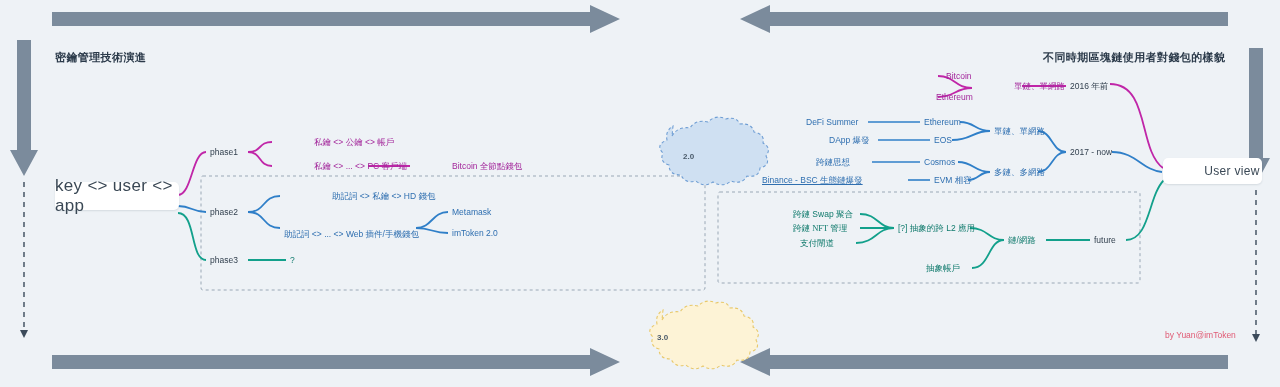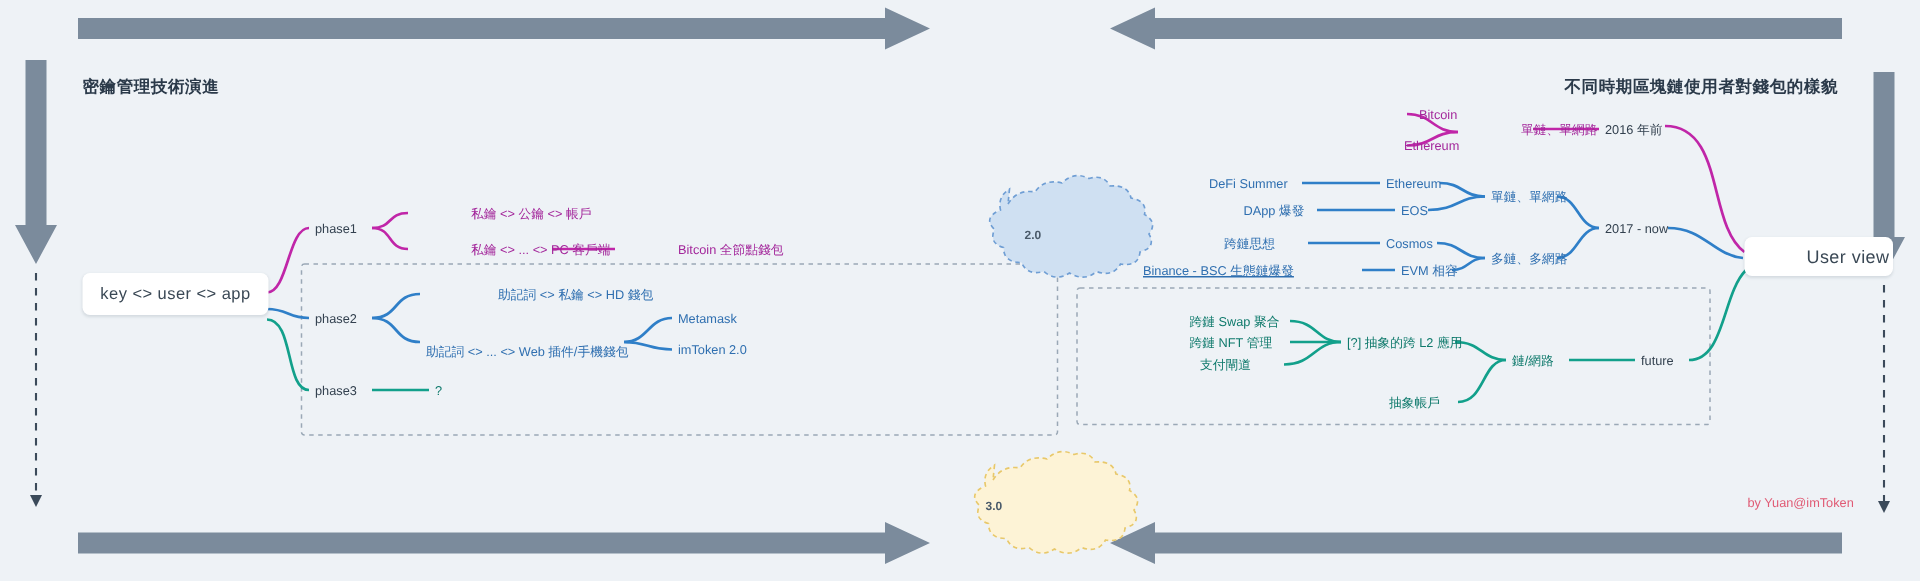--- a/index.html
+++ b/index.html
@@ -29,21 +29,21 @@
     color:#2b3a4a;
     white-space:nowrap;
     letter-spacing:.4px;
   }
   .keybox{
     position:absolute;
     background:#ffffff;
     border-radius:5px;
     box-shadow:0 1px 2px rgba(40,60,80,.13);
     display:flex;align-items:center;justify-content:center;
-    font-size:11px;color:#3a4855;letter-spacing:.3px;
+    font-size:17px;color:#3a4855;letter-spacing:.3px;
   }
   .uvbox{
     position:absolute;
     background:#ffffff;
     border-radius:5px;
     box-shadow:0 1px 2px rgba(40,60,80,.13);
     display:flex;align-items:center;justify-content:center;
     font-size:12px;color:#3a4855;letter-spacing:.3px;
   }
   .cloudlabel{
@@ -192,21 +192,21 @@
 <div class="node blue" style="left:816px;top:158px;">跨鏈思想</div>
 <div class="node blue" style="left:924px;top:158px;">Cosmos</div>
 <div class="node blue" style="left:762px;top:176px;text-decoration:underline;">Binance - BSC 生態鏈爆發</div>
 <div class="node blue" style="left:934px;top:176px;">EVM 相容</div>
 
 <div class="node blue" style="left:994px;top:127px;">單鏈、單網路</div>
 <div class="node blue" style="left:994px;top:168px;">多鏈、多網路</div>
 <div class="node dark" style="left:1070px;top:148px;">2017 - now</div>
 
 <div class="node green" style="left:793px;top:210px;">跨鏈 Swap 聚合</div>
-<div class="node green" style="left:793px;top:224px;">跨鏈 NFT 管理</div>
+<div class="node green" style="left:793px;top:224px;font-family:Liberation Serif, serif;">跨鏈 NFT 管理</div>
 <div class="node green" style="left:800px;top:239px;">支付閘道</div>
 <div class="node green" style="left:898px;top:224px;">[?] 抽象的跨 L2 應用</div>
 <div class="node green" style="left:926px;top:264px;">抽象帳戶</div>
 <div class="node green" style="left:1008px;top:236px;">鏈/網路</div>
 <div class="node dark" style="left:1094px;top:236px;">future</div>
 
 <div class="uvbox" style="left:1163px;top:158px;width:60px;height:26px;padding-left:39px;">User view</div>
 
 <div class="credit" style="left:1165px;top:330px;">by Yuan@imToken</div>
 

